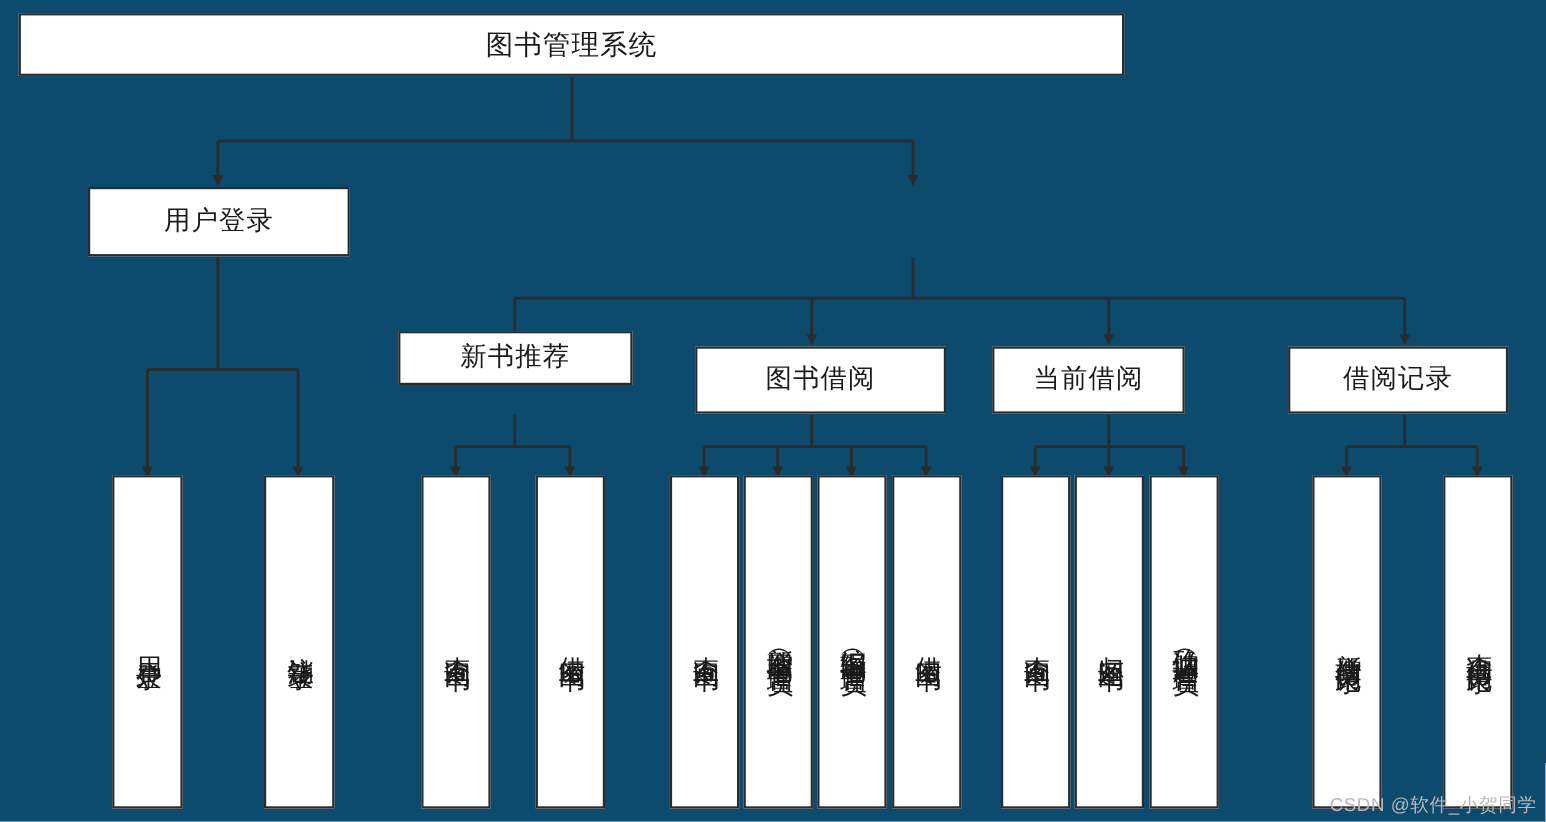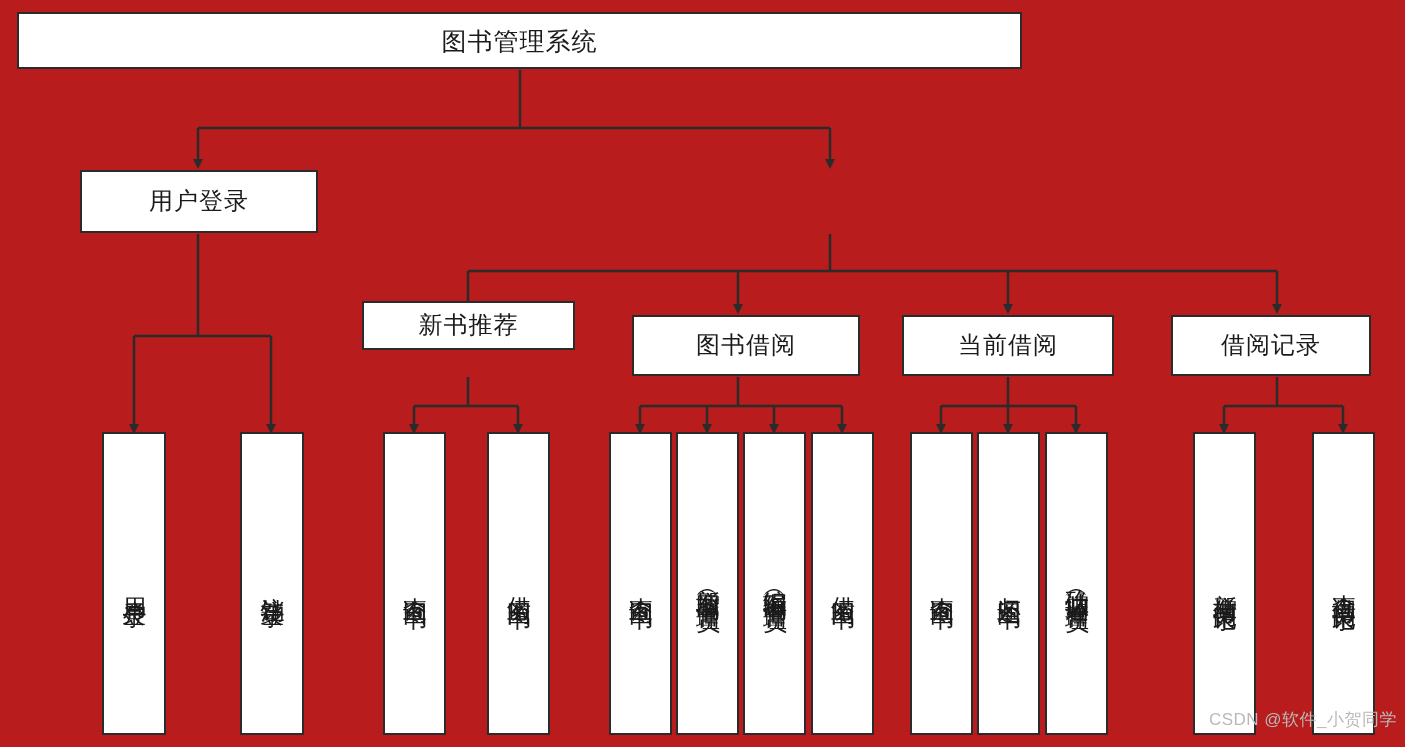--- a/index.html
+++ b/index.html
@@ -4,21 +4,21 @@
 <style>
   html, body {
     margin: 0;
     padding: 0;
     background: #ffffff;
   }
   #canvas {
     position: relative;
     width: 1405px;
     height: 747px;
-    background: #b91c1c;
+    background: #0c4a6e;
     font-family: "Liberation Sans", "DejaVu Sans", sans-serif;
     overflow: hidden;
   }
   svg.wires {
     position: absolute;
     left: 0;
     top: 0;
     width: 1405px;
     height: 747px;
     pointer-events: none;
@@ -53,21 +53,21 @@
   .node-leaf .vlabel {
     writing-mode: vertical-rl;
     text-orientation: upright;
     white-space: normal;
     text-align: center;
     line-height: 1.12;
   }
   .watermark {
     position: absolute;
     right: 8px;
-    bottom: 16px;
+    bottom: 4px;
     font-size: 17px;
     color: #b9b9b9;
     letter-spacing: 0.5px;
     white-space: nowrap;
     margin-left: 20px;
   }
 </style>
 </head>
 <body>
 
@@ -133,21 +133,21 @@
 
 
   <div class="node node-h" style="left:362px; top:301px; width:213px; height:49px;">
     <span>新书推荐</span>
   </div>
 
   <div class="node node-h" style="left:632px; top:315px; width:228px; height:61px;">
     <span>图书借阅</span>
   </div>
 
-  <div class="node node-h" style="left:902px; top:315px; width:212px; height:61px;">
+  <div class="node node-h" style="left:902px; top:315px; width:175px; height:61px;">
     <span>当前借阅</span>
   </div>
 
   <div class="node node-h" style="left:1171px; top:315px; width:200px; height:61px;">
     <span>借阅记录</span>
   </div>
 
   <div class="node node-leaf" style="left:102px; top:432px; width:64px; height:303px;">
     <span class="vlabel">用户登录</span>
   </div>

